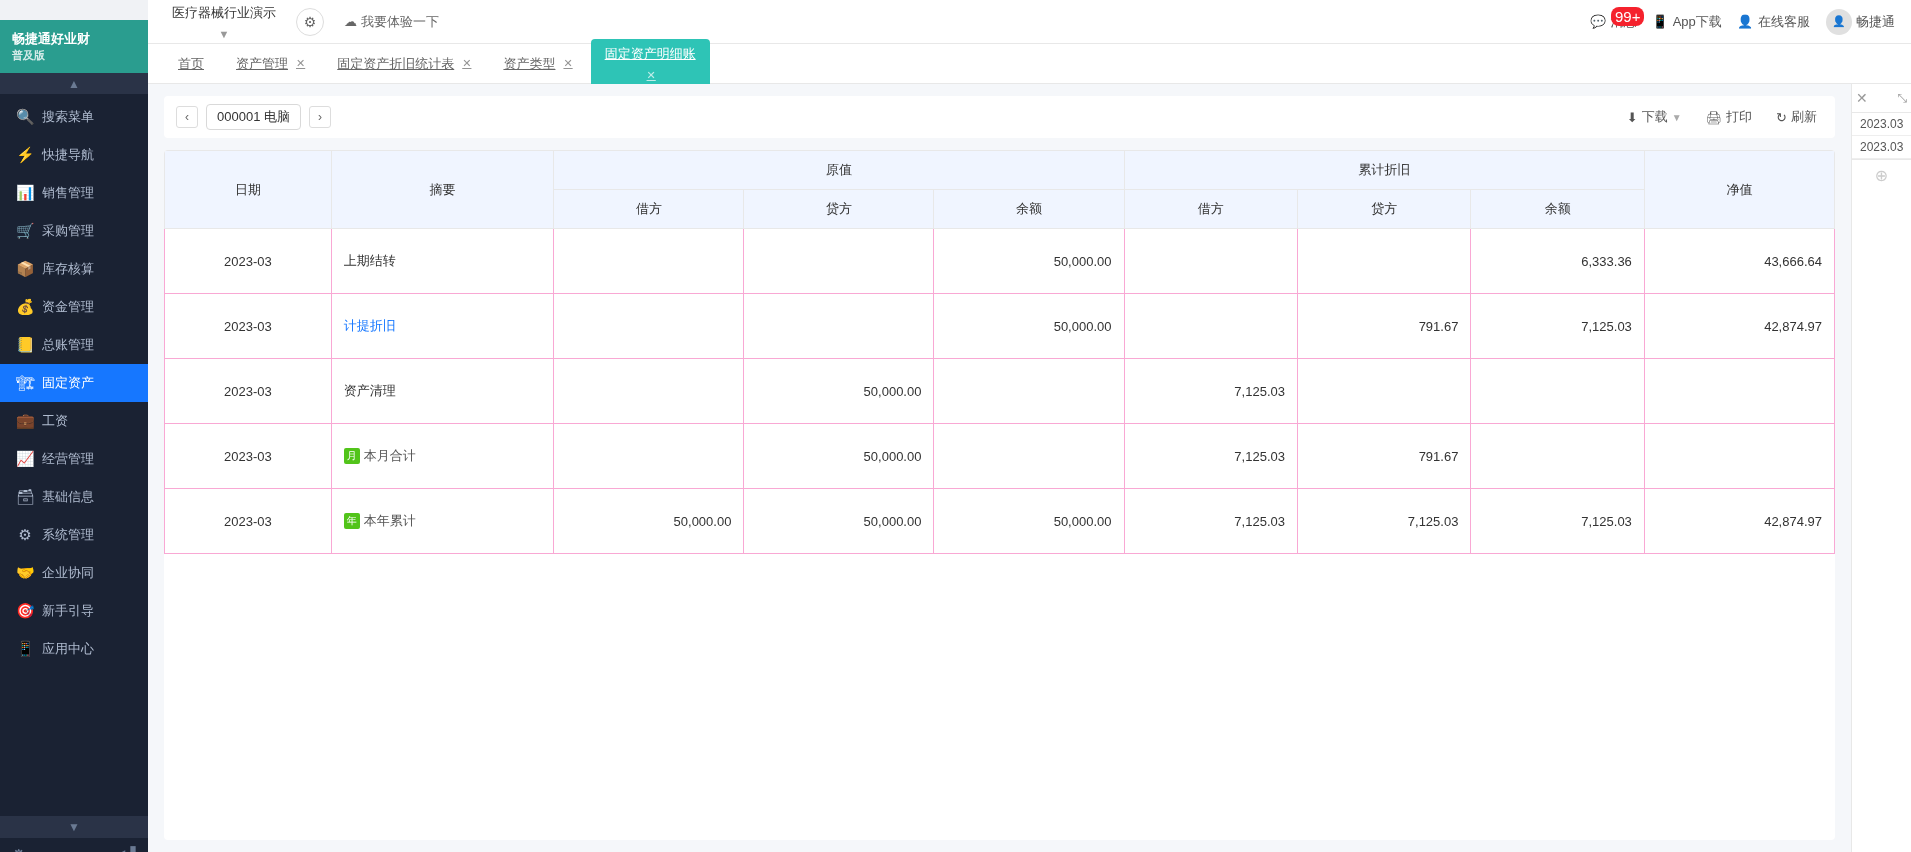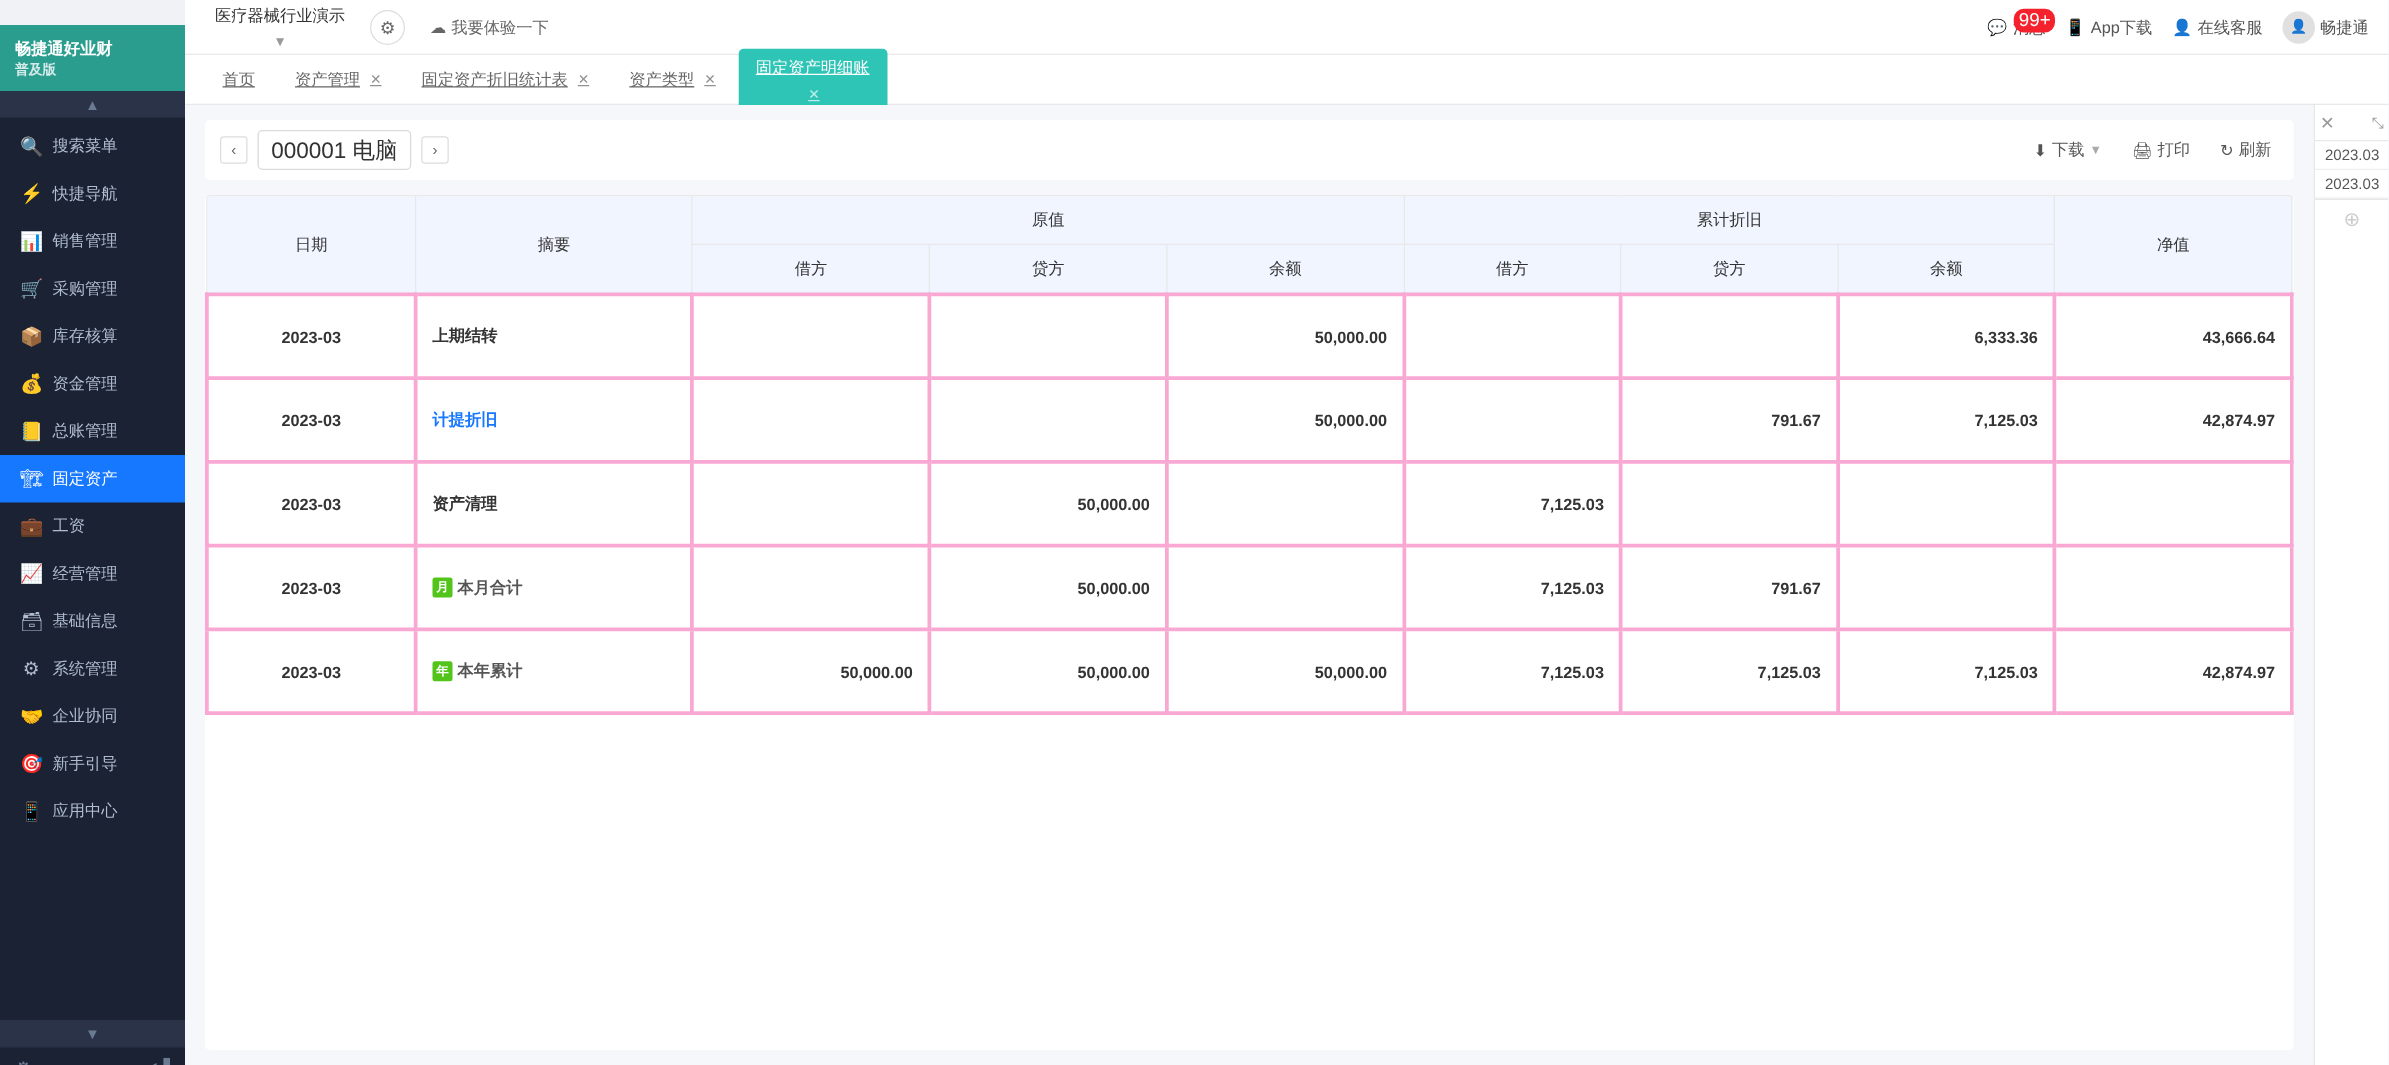--- a/index.html
+++ b/index.html
@@ -205,21 +205,21 @@
       border-radius: 3px;
       display: flex; align-items: center; justify-content: center;
       cursor: pointer;
       font-size: 12px;
       color: #666;
     }
     .asset-code-box {
       border: 1px solid #d9d9d9;
       padding: 3px 10px;
       border-radius: 4px;
-      font-size: 18px;
+      font-size: 13px;
       color: #333;
       background: white;
     }
     .action-buttons {
       display: flex;
       align-items: center;
       gap: 12px;
     }
     .action-btn {
       display: flex;
@@ -249,23 +249,22 @@
       padding: 10px 12px;
       text-align: center;
       color: #333;
       font-weight: 500;
       border: 1px solid #e8e8e8;
       white-space: nowrap;
     }
     tbody td {
       padding: 23px 12px;
       text-align: center;
-      border: 3px solid #f9a8d4;
+      border: 1px solid #f9a8d4;
       color: #333;
-      font-weight: bold;
     }
     .text-left { text-align: left; }
     .text-blue { color: #1677ff; }
     .text-right { text-align: right; }
     .month-badge {
       display: inline-flex;
       align-items: center;
       gap: 4px;
       color: #555;
     }

